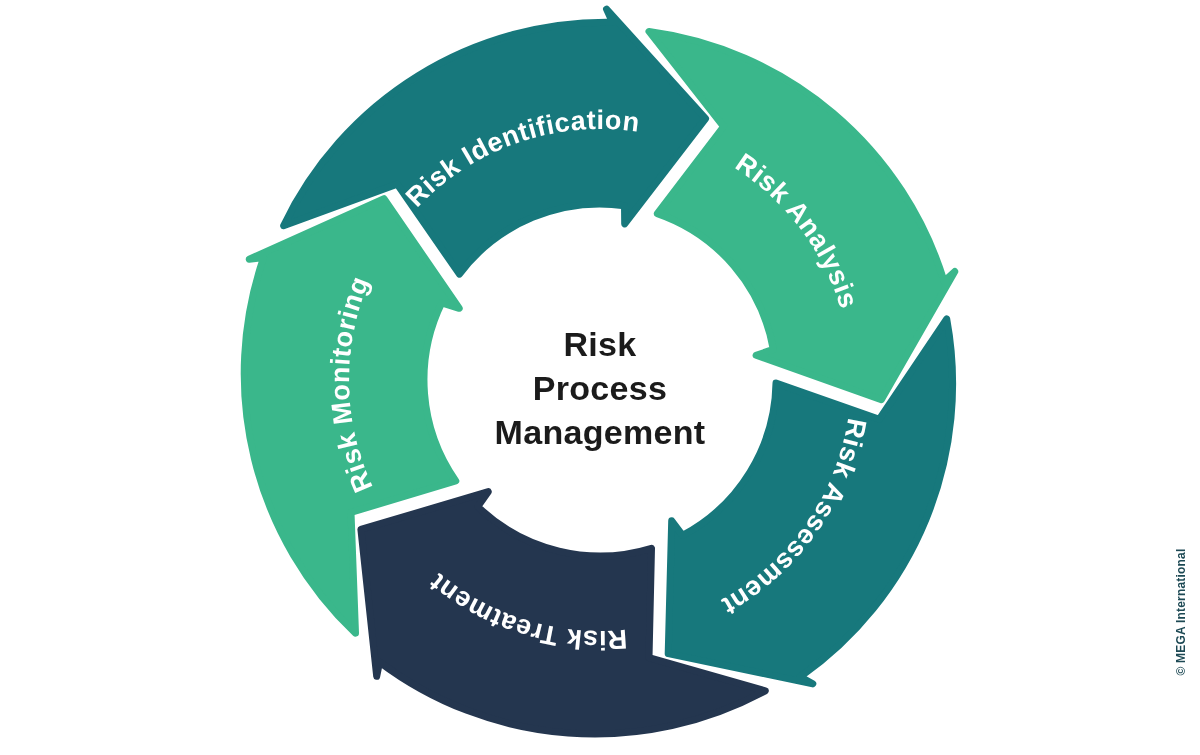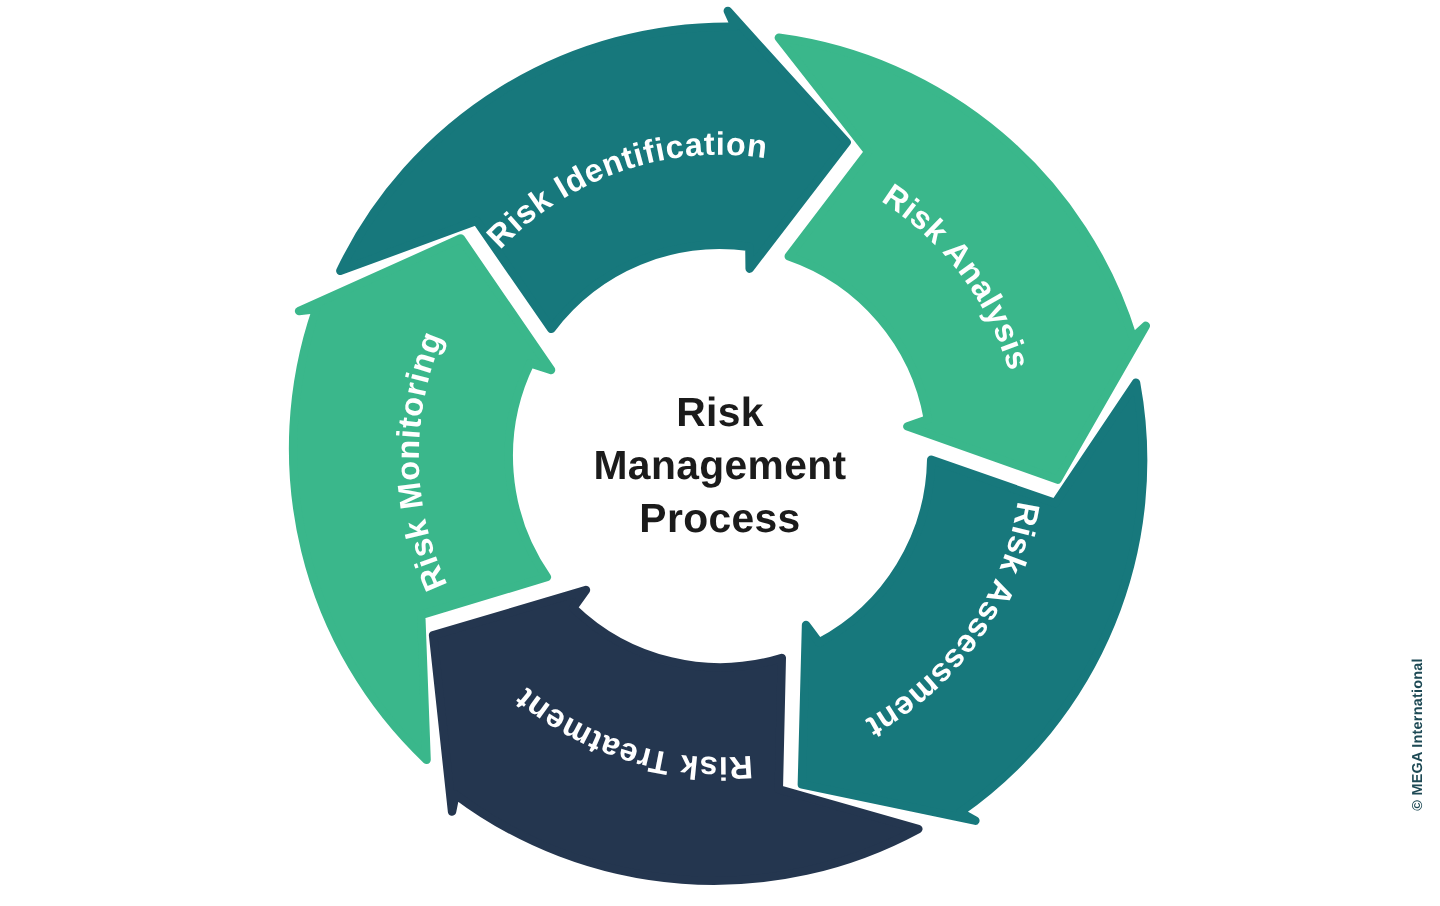--- a/index.html
+++ b/index.html
@@ -66,19 +66,19 @@
       <path d="M765.3,690.8 A358 358 0 0 1 379.6,662.1 L376.7,676.3 L360.9,529.4 L488.3,491.7 L477.7,506.6 A176 176 0 0 0 651.5,548.3 L649.0,657.7 Z" fill="#24364f" stroke="#24364f" stroke-width="7" stroke-linejoin="round"></path>
       <path id="labelarc-3" d="M694.0,612.7 A251 251 0 0 1 391.9,520.4" fill="none"></path>
       <text class="arrow-label" fill="#ffffff" text-anchor="middle"><textPath href="#labelarc-3" xlink:href="#labelarc-3" startOffset="50%" text-anchor="middle">Risk Treatment</textPath></text>
       <path d="M355.5,633.2 A358 358 0 0 1 263.6,257.6 L249.2,259.2 L384.0,198.7 L459.2,308.3 L441.8,302.8 A176 176 0 0 0 455.8,480.9 L351.0,512.4 Z" fill="#3ab78b" stroke="#3ab78b" stroke-width="7" stroke-linejoin="round"></path>
       <path id="labelarc-4" d="M407.7,541.3 A251 251 0 0 1 402.2,225.5" fill="none"></path>
       <text class="arrow-label" fill="#ffffff" text-anchor="middle"><textPath href="#labelarc-4" xlink:href="#labelarc-4" startOffset="50%" text-anchor="middle">Risk Monitoring</textPath></text>
     </svg>
 
   <div class="center-text">
     <div class="title-line" style="color: rgb(27, 27, 27);">Risk</div>
+    <div class="title-line" style="color: rgb(27, 27, 27);">Process</div>
     <div class="title-line" style="color: rgb(27, 27, 27);">Management</div>
-    <div class="title-line" style="color: rgb(27, 27, 27);">Process</div>
   </div>
 
   <div class="copyright" style="color: rgb(29, 73, 84);">© MEGA International</div>
 
 </div>
 
 </body></html>

